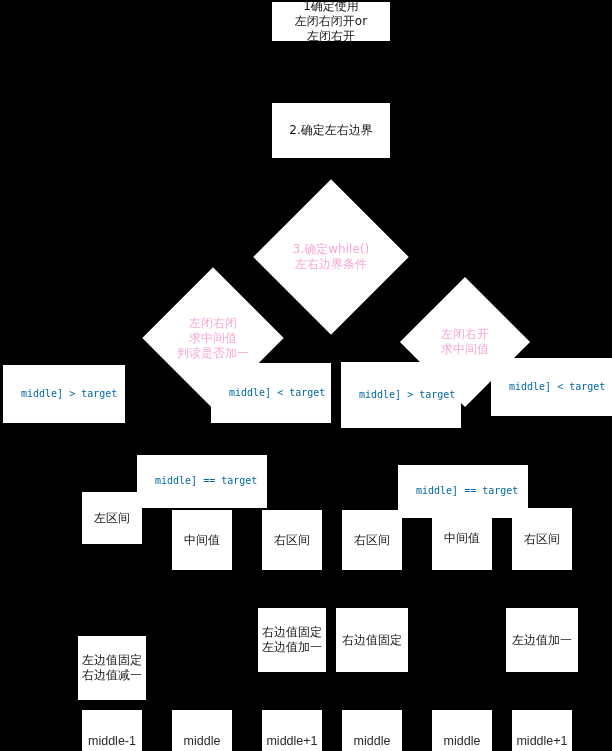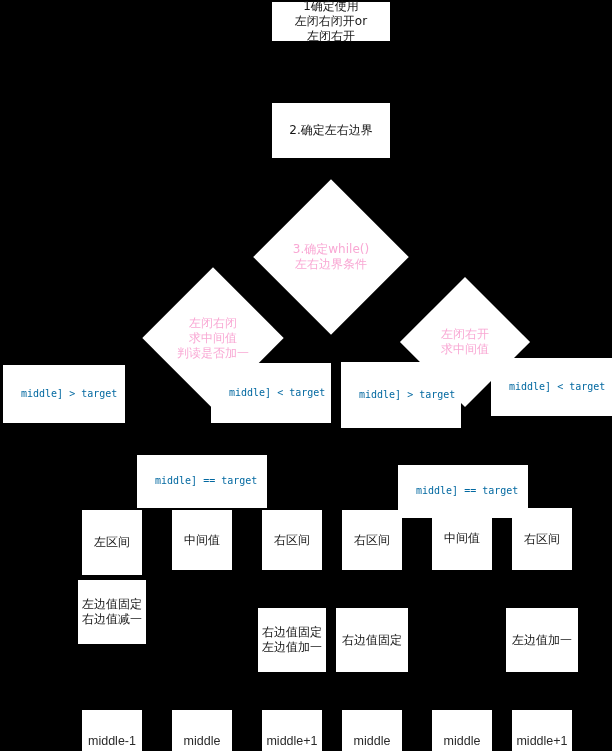--- a/index.html
+++ b/index.html
@@ -116,33 +116,33 @@
   <div class="node code" style="left:211px; top:363px; width:120px; height:60px;">middle] &lt; target</div>
 
   <div class="node code" style="left:341px; top:362px; width:120px; height:66px;">middle] &gt; target</div>
 
   <div class="node code" style="left:491px; top:358px; width:124px; height:58px;">middle] &lt; target</div>
 
   <div class="node code" style="left:137px; top:455px; width:130px; height:53px;">middle] == target</div>
 
   <div class="node code" style="left:398px; top:465px; width:130px; height:53px;">middle] == target</div>
 
-  <div class="node cn" style="left:82px; top:510px; width:60px; height:65px;">左区间</div>
+  <div class="node cn" style="left:82px; top:492px; width:60px; height:52px;">左区间</div>
 
   <div class="node cn" style="left:172px; top:510px; width:60px; height:60px;">中间值</div>
 
   <div class="node cn" style="left:262px; top:510px; width:60px; height:60px;">右区间</div>
 
   <div class="node cn" style="left:342px; top:510px; width:60px; height:60px;">右区间</div>
 
   <div class="node cn" style="left:432px; top:506px; width:60px; height:64px;">中间值</div>
 
   <div class="node cn" style="left:512px; top:508px; width:60px; height:62px;">右区间</div>
 
-  <div class="node cn" style="left:78px; top:580px; width:68px; height:64px;">左边值固定
+  <div class="node cn" style="left:78px; top:636px; width:68px; height:64px;">左边值固定
 右边值减一</div>
 
   <div class="node cn" style="left:258px; top:608px; width:68px; height:64px;">右边值固定
 左边值加一</div>
 
   <div class="node cn" style="left:336px; top:608px; width:72px; height:64px;">右边值固定</div>
 
   <div class="node cn" style="left:506px; top:608px; width:72px; height:64px;">左边值加一</div>
 
   <div class="node plain" style="left:82px; top:710px; width:60px; height:64px;">middle-1</div>

